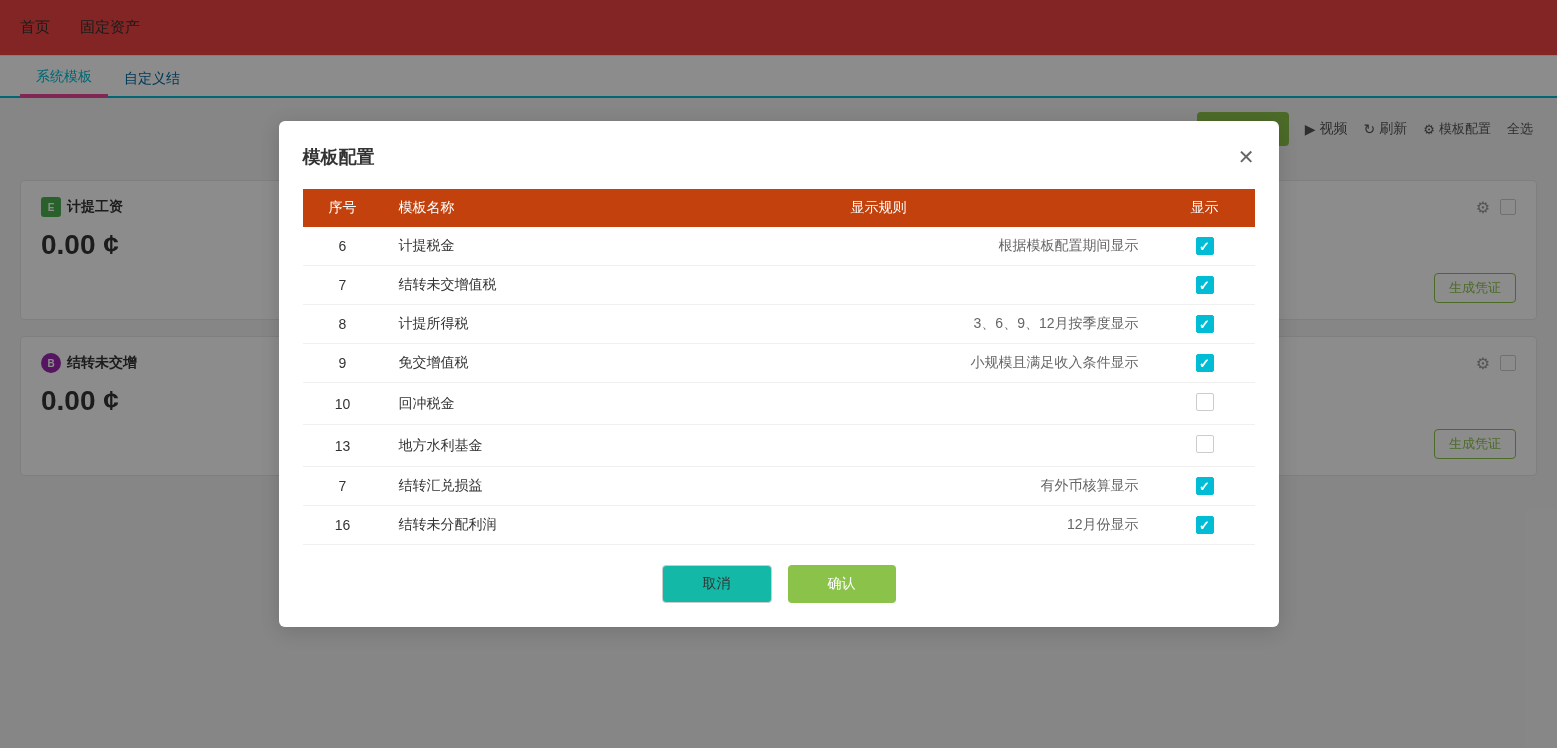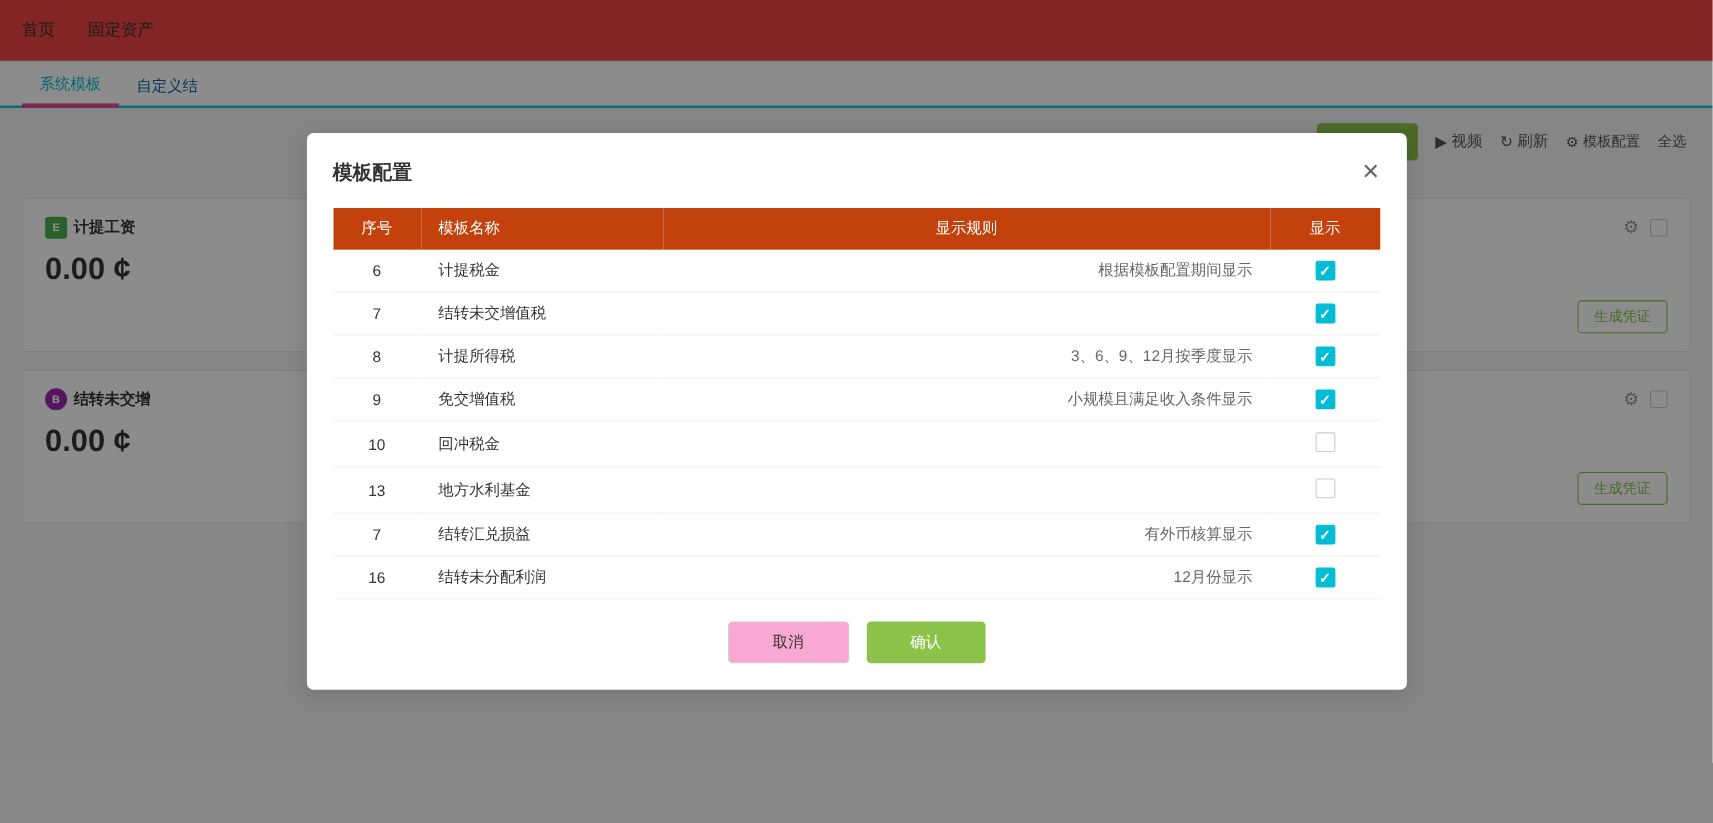--- a/index.html
+++ b/index.html
@@ -231,21 +231,21 @@
     .modal-footer {
       display: flex;
       justify-content: center;
       gap: 16px;
       margin-top: 20px;
     }
     .btn-cancel {
       padding: 9px 40px;
       border: 1px solid #ccc;
       border-radius: 4px;
-      background: #f9a8d4;
+      background: #14b8a6;
       color: #333;
       font-size: 14px;
       cursor: pointer;
     }
     .btn-confirm {
       padding: 9px 40px;
       border: none;
       border-radius: 4px;
       background: #8bc34a;
       color: #fff;

